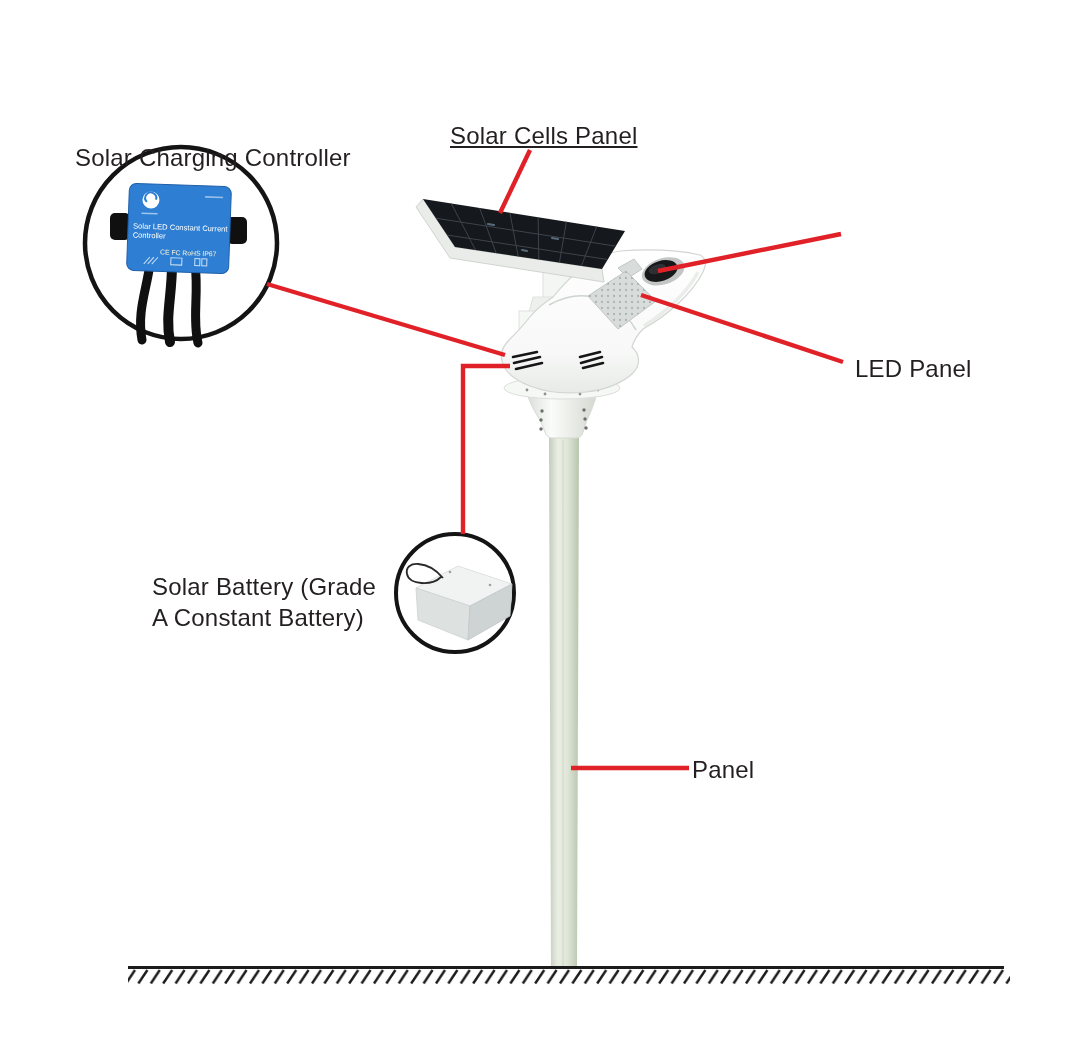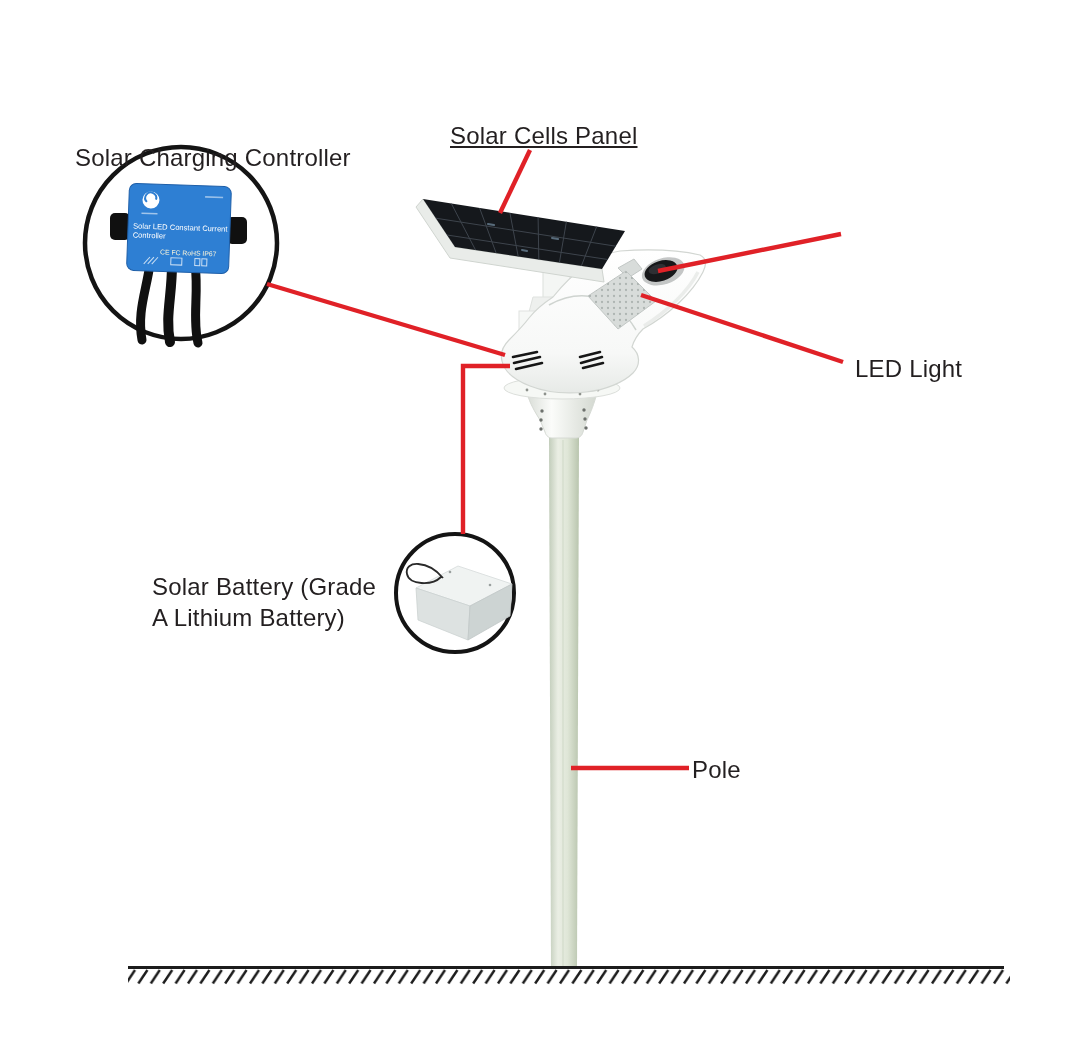--- a/index.html
+++ b/index.html
@@ -196,19 +196,19 @@
       <polyline points="510,366 463,366 463,534" stroke="#e02127"></polyline>
       <line x1="571" y1="768" x2="689" y2="768" stroke="#e02127"></line>
     </g>
   </svg>
 
   <div class="label" style="left:75px;top:104px;margin-top:38px;">Solar Charging Controller</div>
 
   <div class="label" style="left:450px;top:120px;text-decoration:underline;">Solar Cells Panel</div>
 
 
-  <div class="label" style="left:855px;top:353px;">LED Light</div>
+  <div class="label" style="left:855px;top:353px;">LED Panel</div>
 
   <div class="label" style="left:152px;top:571px;">Solar Battery (Grade
-A Lithium Battery)</div>
-
-  <div class="label" style="left:692px;top:754px;">Pole</div>
+A Constant Battery)</div>
+
+  <div class="label" style="left:692px;top:754px;">Panel</div>
 </div>
 
 </body></html>

